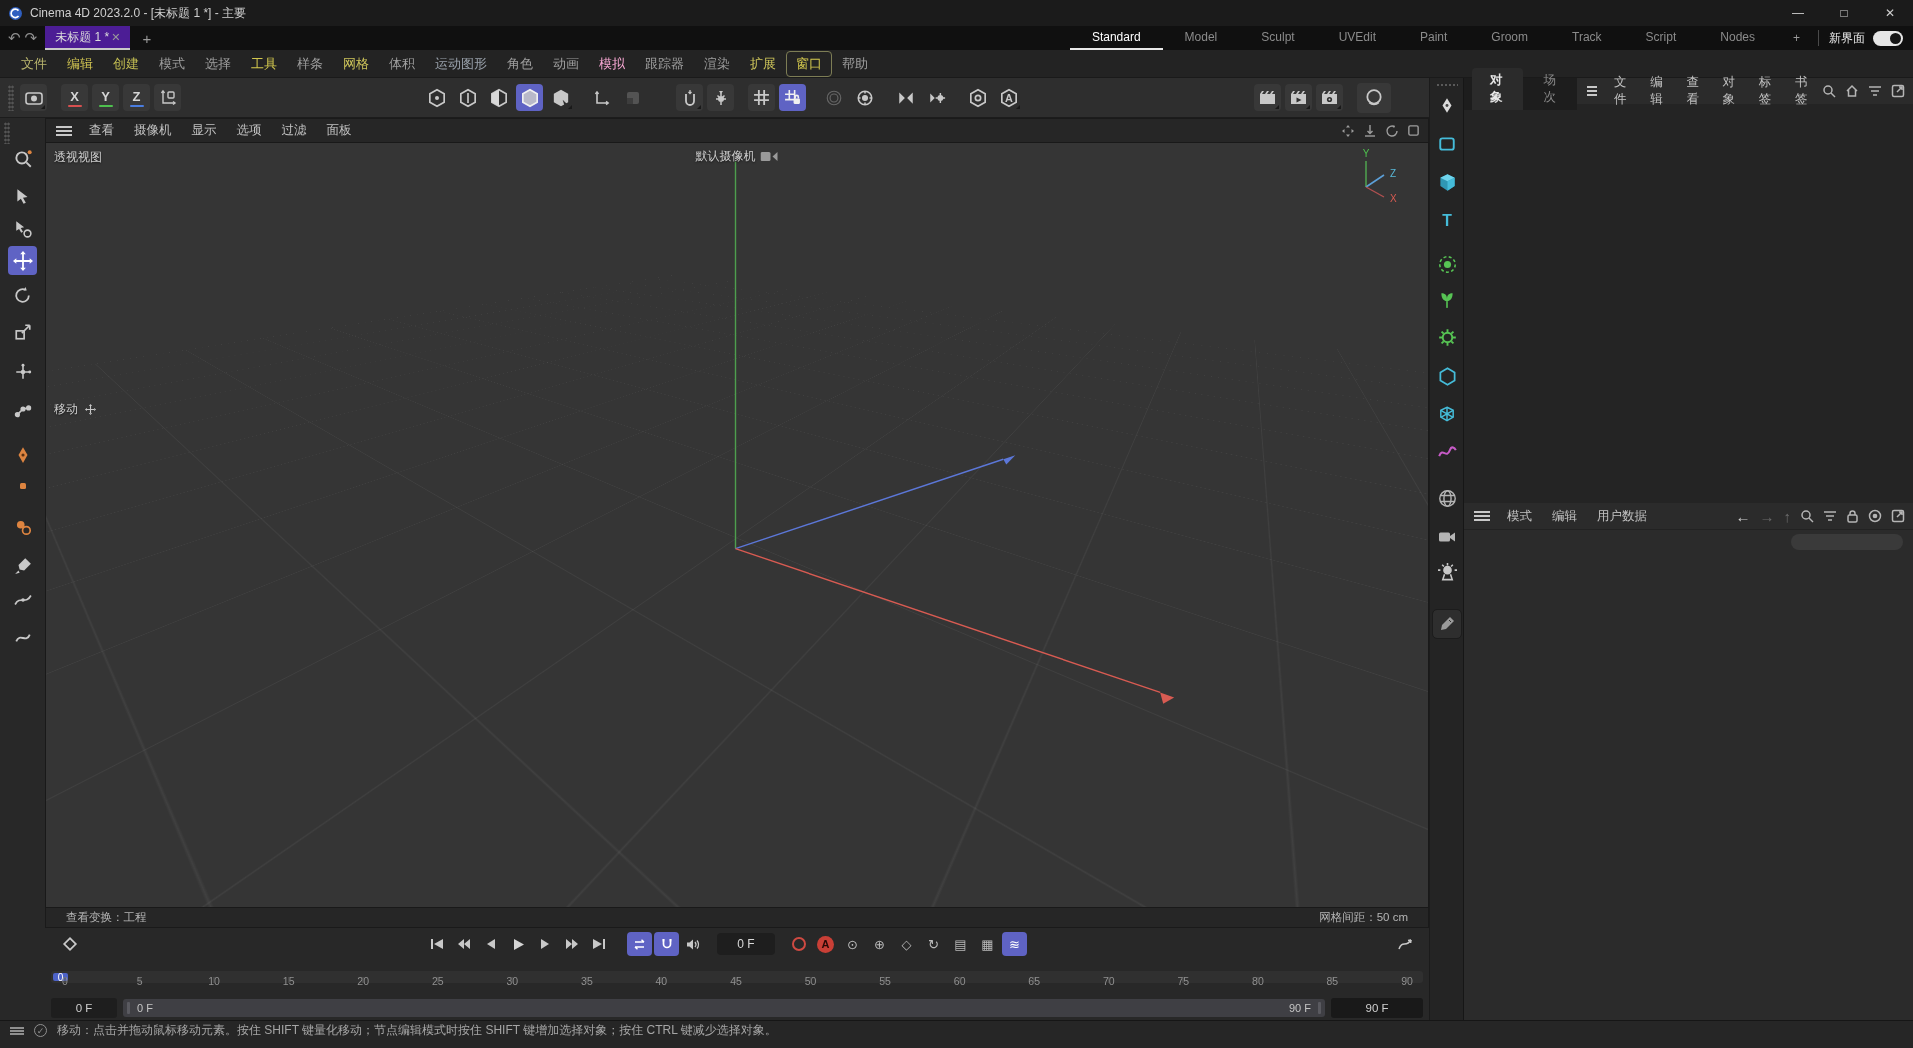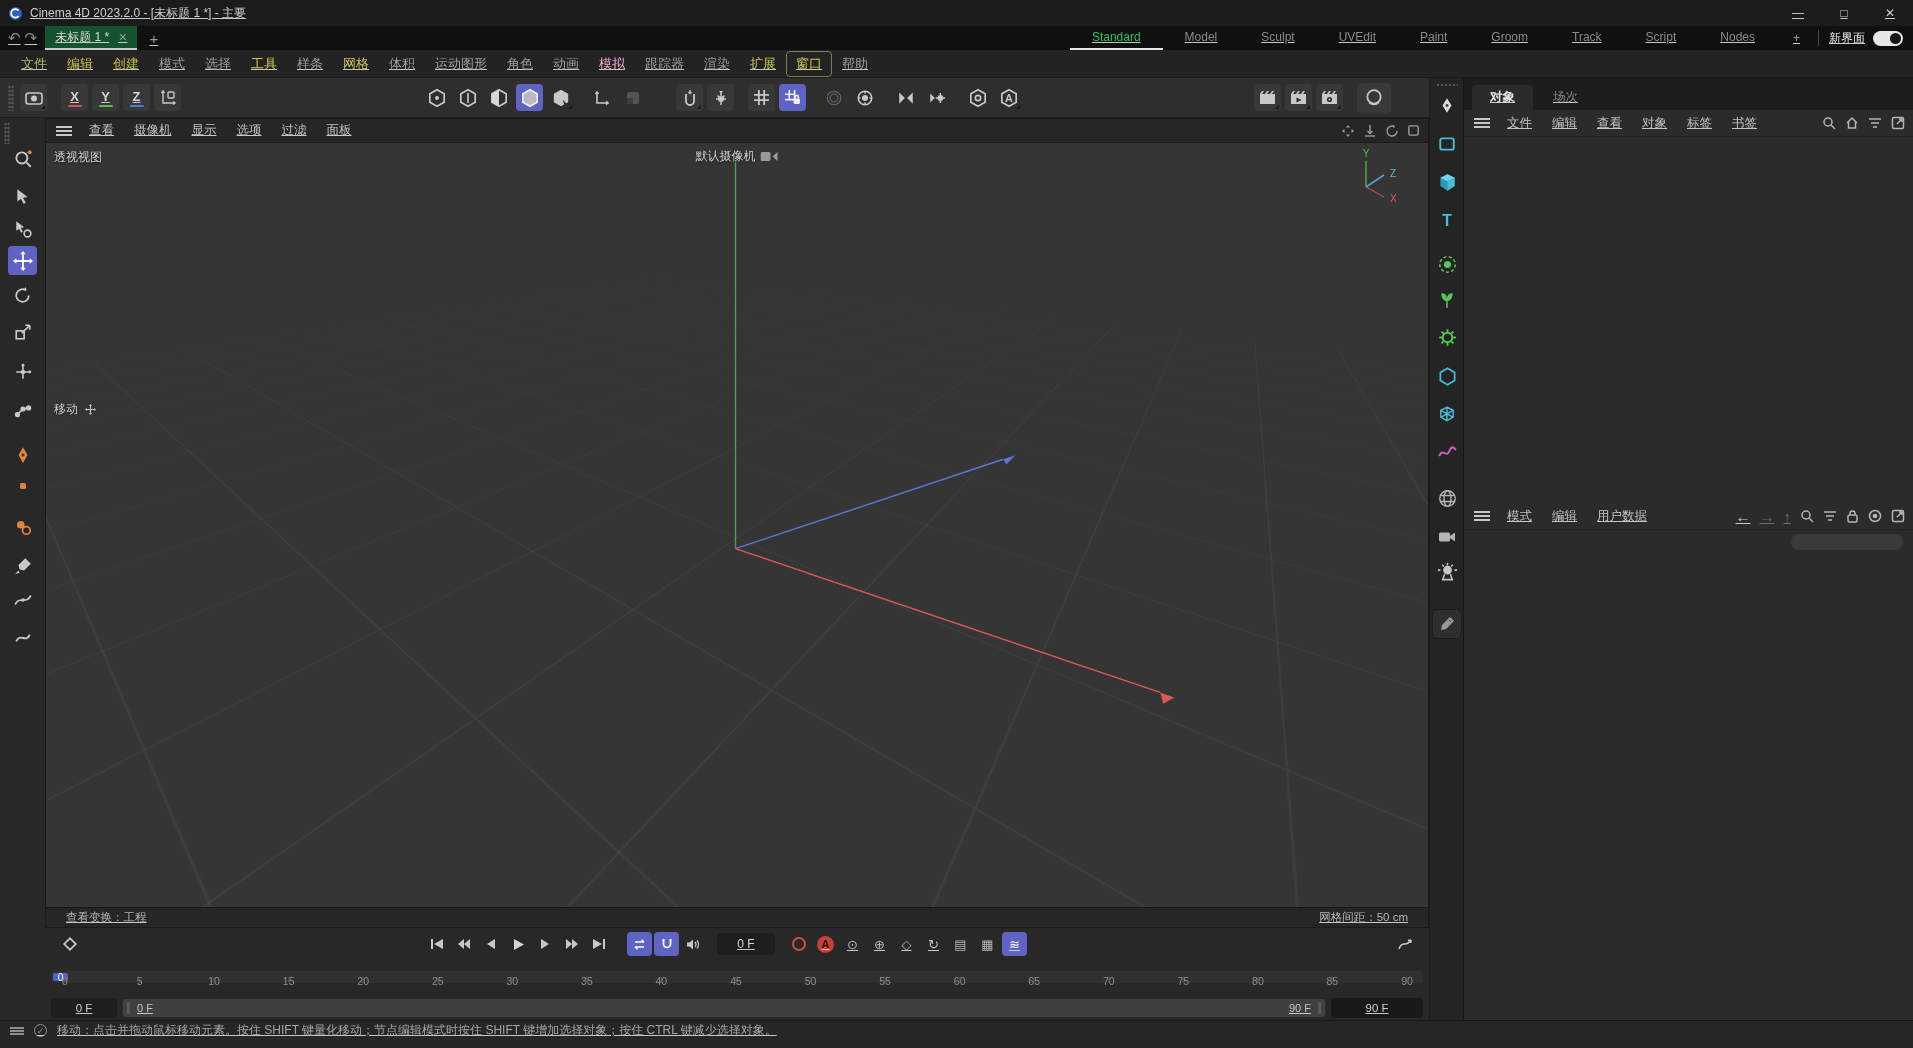--- a/index.html
+++ b/index.html
@@ -1,32 +1,32 @@
 <!DOCTYPE html>
 <html><head>
 <meta charset="utf-8">
 <style>
   *{margin:0;padding:0;box-sizing:border-box;font-family:"Liberation Sans","DejaVu Sans",sans-serif;}
   html,body{background:#000;}
-  .app{position:relative;width:1913px;height:1048px;background:#262626;overflow:hidden;color:#c8c8c8;text-decoration:underline;}
+  .app{position:relative;width:1913px;height:1048px;background:#262626;overflow:hidden;color:#c8c8c8;}
   svg{display:block}
   
   .titlebar{height:26px;background:#1b1b1b;display:flex;align-items:center;padding-left:8px;font-size:12px;color:#cfcfcf;}
   .titlebar .ttl{margin-left:7px;}
   .wincontrols{margin-left:auto;display:flex;height:100%;}
   .wincontrols .wc{width:46px;display:flex;align-items:center;justify-content:center;font-size:12px;color:#cfcfcf;}
   
   .tabrow{height:24px;background:#101010;display:flex;align-items:stretch;font-size:12px;}
   .histbtns{display:flex;align-items:center;gap:4px;padding:0 8px;color:#8f8f8f;font-size:15px;}
-  .doctab{background:#14532d;color:#dcdcdc;display:flex;align-items:center;gap:9px;padding:0 10px;border-bottom:2px solid #c9c9c9;}
+  .doctab{background:#4c1d95;color:#dcdcdc;display:flex;align-items:center;gap:2px;padding:0 10px;border-bottom:2px solid #c9c9c9;}
   .doctab .x{color:#9a9a9a;font-size:11px;}
   .addtab{display:flex;align-items:center;padding:0 12px;color:#9a9a9a;font-size:15px;}
   .layouttabs{margin-left:auto;display:flex;align-items:stretch;color:#8b8b8b;}
   .ltab{display:flex;align-items:center;padding:0 22px;border-bottom:2px solid transparent;}
-  .ltab.active{color:#22c55e;border-bottom-color:#e8e8e8;}
+  .ltab.active{color:#ffffff;border-bottom-color:#e8e8e8;}
   .ltab-add{display:flex;align-items:center;padding:0 16px;color:#9a9a9a;}
   .lsep{width:1px;background:#4a4a4a;margin:4px 2px;}
   .newui{display:flex;align-items:center;gap:8px;padding:0 10px 0 8px;color:#e8e8e8;}
   .switch{width:30px;height:15px;border-radius:8px;background:#e6e6e6;position:relative;}
   .switch::after{content:"";position:absolute;right:2px;top:2px;width:11px;height:11px;border-radius:50%;background:#161616;}
   
   .menubar{height:28px;background:#232323;display:flex;align-items:center;padding-left:12px;font-size:13px;gap:2px;border-bottom:1px solid #1a1a1a;}
   .mi{padding:3px 9px;border-radius:3px;}
   .mi.boxed{outline:1px solid #7d7d55;}
   
@@ -97,21 +97,21 @@
   .sbtn.sunken{background:#2e2e2e;outline:1px solid #1c1c1c;}
   
   .rightcol{width:450px;background:#242424;display:flex;flex-direction:column;border-left:1px solid #161616;}
   .ptabs{height:32px;display:flex;align-items:flex-end;background:#1d1d1d;padding:8px 0 0 8px;font-size:12.5px;gap:2px;}
   .ptab{padding:4px 18px;color:#8a8a8a;border-radius:4px 4px 0 0;}
   .ptab.active{background:#2b2b2b;color:#e6e6e6;font-weight:bold;}
   .pmenu{height:26px;background:#2b2b2b;display:flex;align-items:center;font-size:12.5px;color:#c2c2c2;padding:0 8px;gap:2px;}
   .pmi{padding:2px 9px;}
   .picons{margin-left:auto;display:flex;gap:9px;align-items:center;color:#b5b5b5;font-size:13px;}
   .parea{flex:1;background:#2b2b2b;border-top:1px solid #222;position:relative;}
-  .om{height:425px;display:flex;flex-direction:column;}
+  .om{height:425px;display:flex;flex-direction:row;}
   .am{flex:1;display:flex;flex-direction:column;}
   .ampill{position:absolute;right:10px;top:4px;width:112px;height:16px;border-radius:8px;background:#3a3a3a;}
   .dimmed{opacity:.45}
   
   .statusbar{height:20px;background:#262626;border-top:1px solid #161616;display:flex;align-items:center;gap:10px;padding:0 10px;font-size:12px;color:#a5a5a5;}
   .statusbar .sbburger{width:14px;height:8px;border-top:2px solid #8f8f8f;border-bottom:2px solid #8f8f8f;position:relative;}
   .statusbar .sbburger::after{content:"";position:absolute;left:0;top:1.5px;width:100%;height:2px;background:#8f8f8f;}
   .okcirc{width:13px;height:13px;border:1.5px solid #8f8f8f;border-radius:50%;color:#8f8f8f;font-size:9px;display:flex;align-items:center;justify-content:center;}
   
   .taskbar{height:8px;background:#000;position:relative;}

